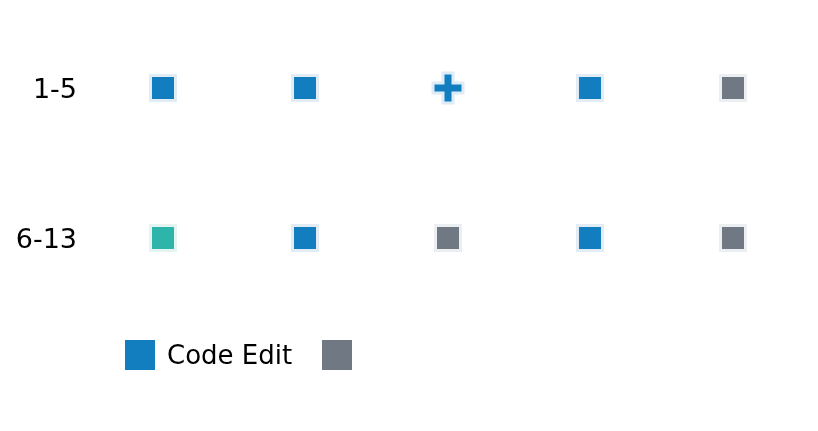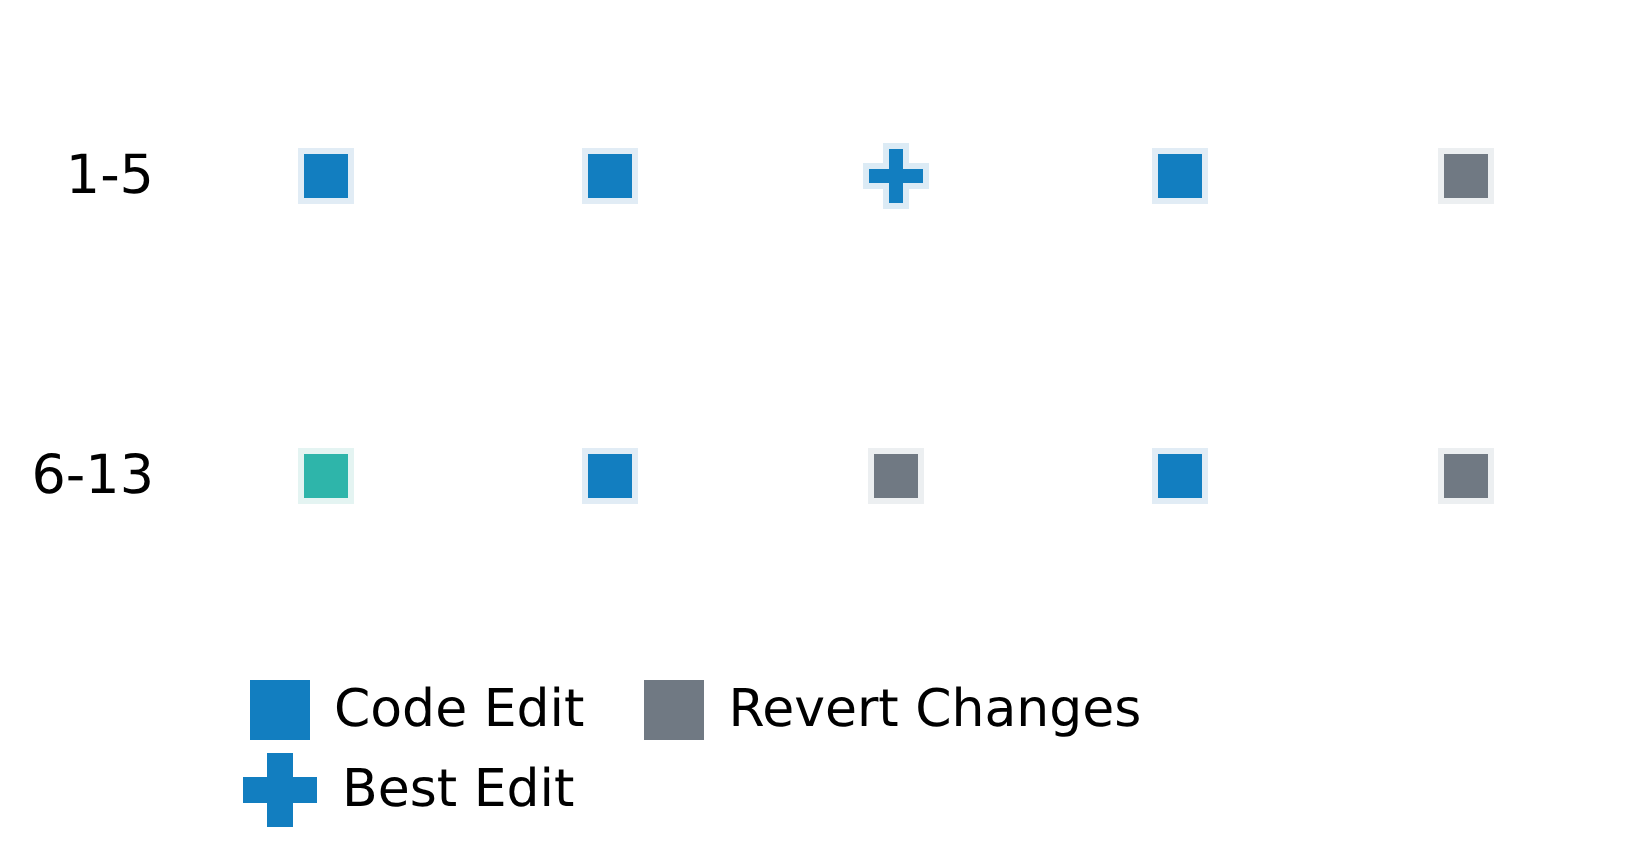--- a/index.html
+++ b/index.html
@@ -88,26 +88,15 @@
       <div class="marker marker-square" style="left: 733px; top: 238px; background: rgb(112, 121, 131); border-color: rgb(236, 239, 241);"></div>
     </div>
 
   <div class="legend-row" id="legend-row-1">
       <div class="legend-item">
         <span class="legend-swatch-square" style="background: rgb(18, 126, 192);"></span>
         <span class="legend-label">Code Edit</span>
       </div>
       <div class="legend-item">
         <span class="legend-swatch-square" style="background: rgb(112, 121, 131);"></span>
-        <span class="legend-label">Revert Changes</span>
-      </div>
-    </div>
-  <div class="legend-row" id="legend-row-2">
-      <div class="legend-item">
-        <span class="legend-swatch-plus">
-          <svg width="38" height="38" viewBox="0 0 38 38">
-            <path d="M12.5 0.5 H25.5 V12.5 H37.5 V25.5 H25.5 V37.5 H12.5 V25.5 H0.5 V12.5 H12.5 Z" fill="#127ec0"></path>
-          </svg>
-        </span>
-        <span class="legend-label">Best Edit</span>
       </div>
     </div>
 </div>
 
 </body></html>

